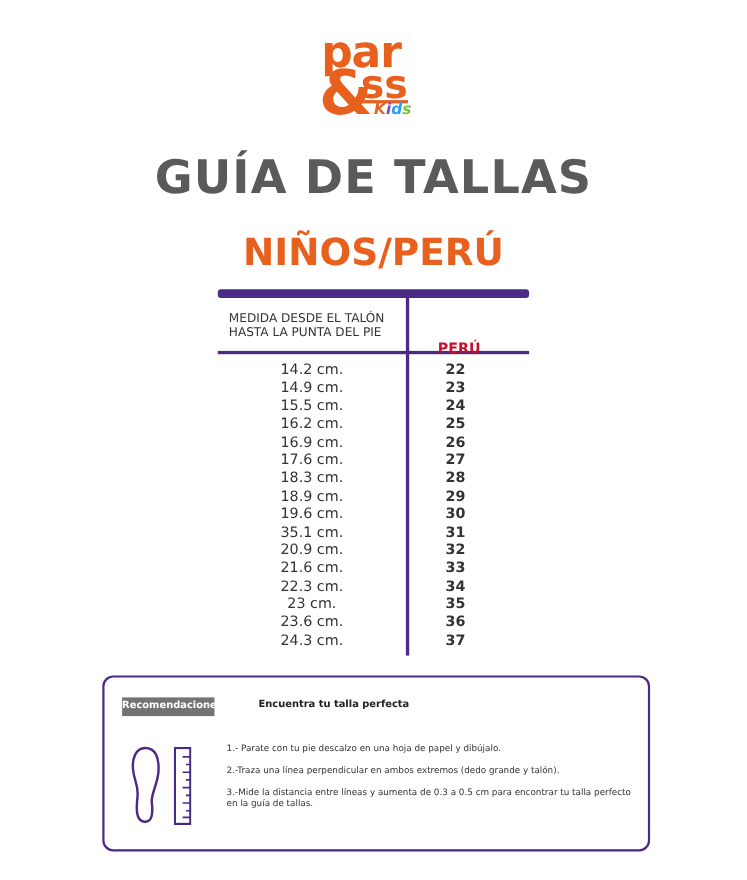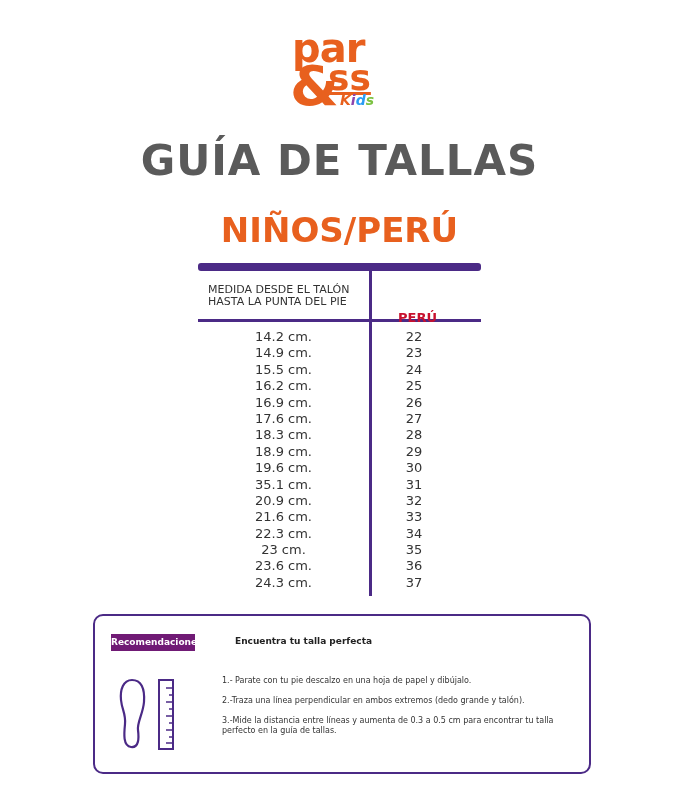--- a/index.html
+++ b/index.html
@@ -16,28 +16,28 @@
   .title{position:absolute;left:0;width:679px;top:136px;text-align:center;font:bold 42px "DejaVu Sans",sans-serif;color:#5a5a5a;letter-spacing:1px;}
   .subtitle{position:absolute;left:0;width:679px;top:210px;text-align:center;font:bold 34px "DejaVu Sans",sans-serif;color:#e8601e;}
   .topbar{position:absolute;left:198px;top:263px;width:283px;height:8px;background:#4b2a86;border-radius:3px;}
   .vline{position:absolute;left:369px;top:268px;width:3px;height:328px;background:#4b2a86;}
   .hline{position:absolute;left:198px;top:319px;width:283px;height:3px;background:#4b2a86;}
   .hdr-left{position:absolute;left:208px;top:284px;font:11px "DejaVu Sans",sans-serif;color:#333;line-height:12px;}
   .hdr-right{position:absolute;left:398px;top:310px;font:bold 13px "DejaVu Sans",sans-serif;color:#c8102e;}
   .rows{position:absolute;top:329px;left:198px;width:283px;}
   .row{height:16.4px;position:relative;font:13px "DejaVu Sans",sans-serif;color:#333;line-height:16px;}
   .row .cm{position:absolute;left:0;width:171px;text-align:center;}
-  .row .pe{position:absolute;left:171px;width:90px;text-align:center;}
+  .row .pe{position:absolute;left:171px;width:90px;text-align:center;font-weight:bold;}
   .card{position:absolute;left:93px;top:614px;width:494px;height:156px;border:2px solid #4b2a86;border-radius:10px;}
-  .badge{position:absolute;left:111px;top:634px;width:84px;height:17px;background:#701a75;color:#fff;font:bold 9px "DejaVu Sans",sans-serif;line-height:17px;text-align:center;}
+  .badge{position:absolute;left:111px;top:634px;width:84px;height:17px;background:#737373;color:#fff;font:bold 9px "DejaVu Sans",sans-serif;line-height:17px;text-align:center;}
   .badge-title{position:absolute;left:235px;top:636px;font:bold 9px "DejaVu Sans",sans-serif;color:#222;}
   .foot-icon{position:absolute;left:117px;top:678px;}
   .ruler-icon{position:absolute;left:158px;top:679px;}
   .steps{position:absolute;left:206px;top:676px;width:370px;font:8px "DejaVu Sans",sans-serif;color:#333;line-height:10px;}
-  .steps p{margin:0 0 10px 16px;}
+  .steps p{margin:0 0 10px 0;}
 </style>
 </head>
 <body>
 
 <div class="logo">
   <div class="par">par</div>
   <div class="amp">&amp;</div>
   <div class="ss">ss</div>
   <div class="kids">
     <span>K</span><span>i</span><span>d</span><span>s</span>

